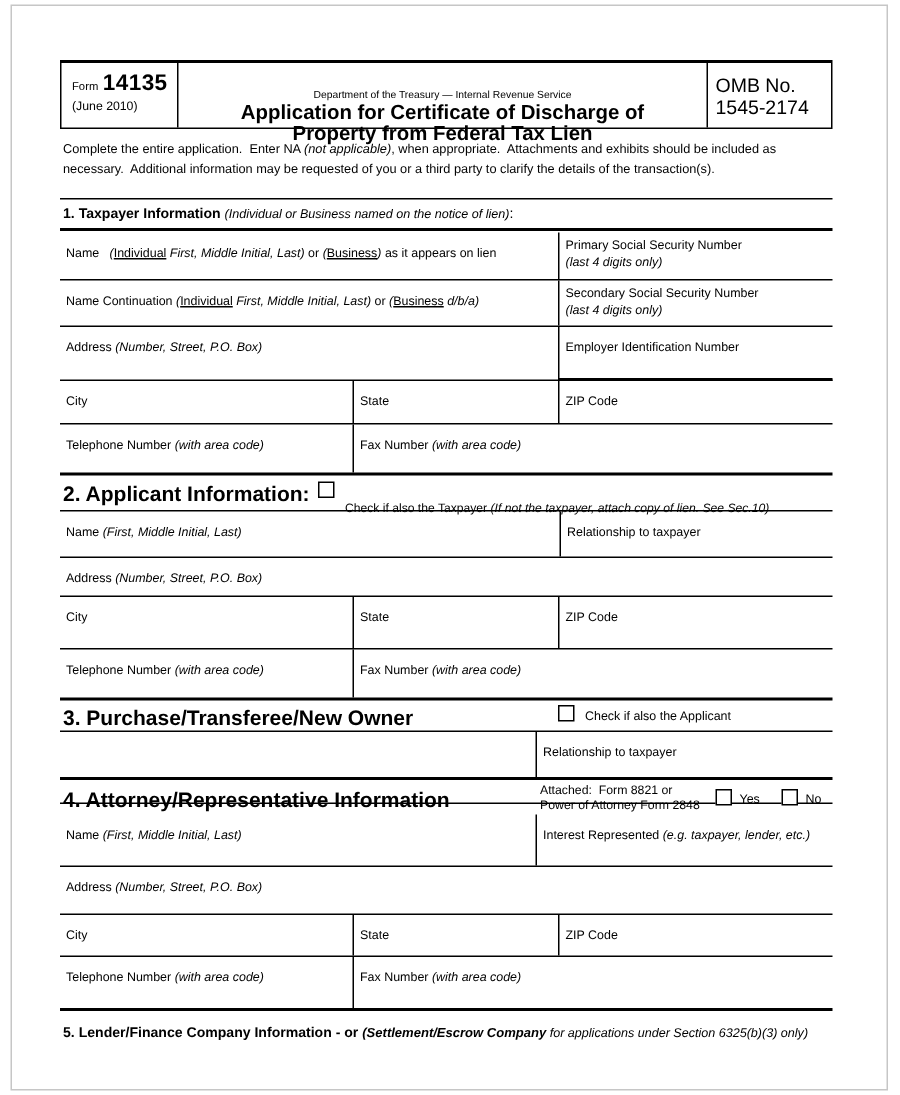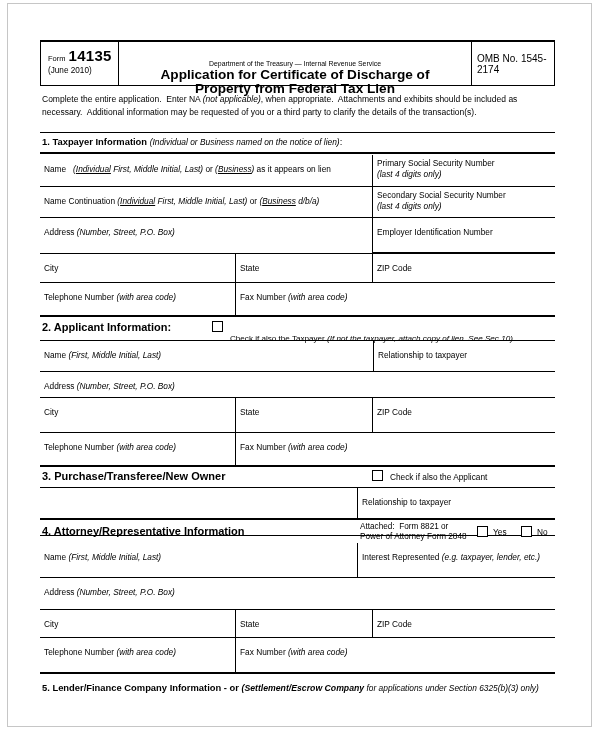--- a/index.html
+++ b/index.html
@@ -6,46 +6,46 @@
   body{
     width:600px;height:730px;position:relative;overflow:hidden;
     background:#ffffff;color:#000;
     font-family:"Liberation Sans", sans-serif;
     -webkit-font-smoothing:antialiased;
   }
   .page{position:absolute;left:7px;top:3px;width:583px;height:722px;border:1px solid #c6c6c6;background:#fff;}
   .abs{position:absolute;}
   .rich{white-space:pre-wrap;}
   .seg-i{font-style:italic;}
-  .seg-u{font-style:italic;text-decoration:underline;}
+  .seg-u{text-decoration:underline;}
   .seg-b{font-weight:normal;}
   .seg-bi{font-weight:bold;font-style:italic;}
 
   .hdr{position:absolute;left:40px;top:40px;width:515px;height:46px;box-sizing:border-box;
        border:1.5px solid #000;border-top-width:2px;display:flex;}
   .hdr-form{width:78px;box-sizing:border-box;border-right:1.5px solid #000;padding:5px 0 0 7px;}
   .fw{font-size:7.5px;}
   .fn{font-size:15px;font-weight:bold;margin-left:3px;letter-spacing:0.3px;}
   .frev{font-size:8.2px;margin-top:1px;}
   .hdr-title{flex:1;box-sizing:border-box;border-right:1.5px solid #000;text-align:center;padding-top:18px;}
   .agency{font-size:6.9px;}
   .title{font-size:13.6px;font-weight:bold;line-height:14.6px;margin-top:0.5px;}
-  .hdr-omb{width:82px;box-sizing:border-box;display:flex;align-items:center;padding-left:5px;font-size:10px;}
+  .hdr-omb{width:82px;box-sizing:border-box;display:flex;align-items:center;padding-left:5px;font-size:13px;}
 
   .instr{position:absolute;left:42px;top:93px;width:509px;font-size:8.5px;line-height:13.2px;}
 
   .sep{position:absolute;left:40px;width:515px;height:1.4px;background:#000;}
   .thick{position:absolute;left:40px;width:515px;height:2px;background:#000;}
   .thick3{height:2.4px;}
 
   .sh{position:absolute;left:42px;font-size:9.4px;}
   .sh .seg-b{font-weight:bold;}
   .sh .seg-i{font-weight:normal;font-style:italic;font-size:8.4px;}
   .sh .seg-bi{font-weight:bold;font-style:italic;font-size:8.7px;}
-  .sh-b{font-weight:bold;font-size:11px;}
+  .sh-b{font-weight:bold;font-size:14px;}
 
   .row{position:absolute;left:40px;width:515px;display:flex;box-sizing:border-box;border-bottom:1.2px solid #000;}
   .row.nb{border-bottom:none;}
   .rowbox{position:absolute;left:40px;width:515px;box-sizing:border-box;border-bottom:1.2px solid #000;}
   .cell{box-sizing:border-box;padding:2.5px 2px 0 4px;position:relative;}
   .cell.bd{border-left:1.3px solid #000;}
   .grow{flex:1;}
   .w195{width:195px;} .w137{width:137px;} .w332{width:332px;} .w333{width:333px;} .w317{width:317px;}
   .lbl{font-size:8.3px;line-height:11.5px;}
   .note{font-style:italic;}

